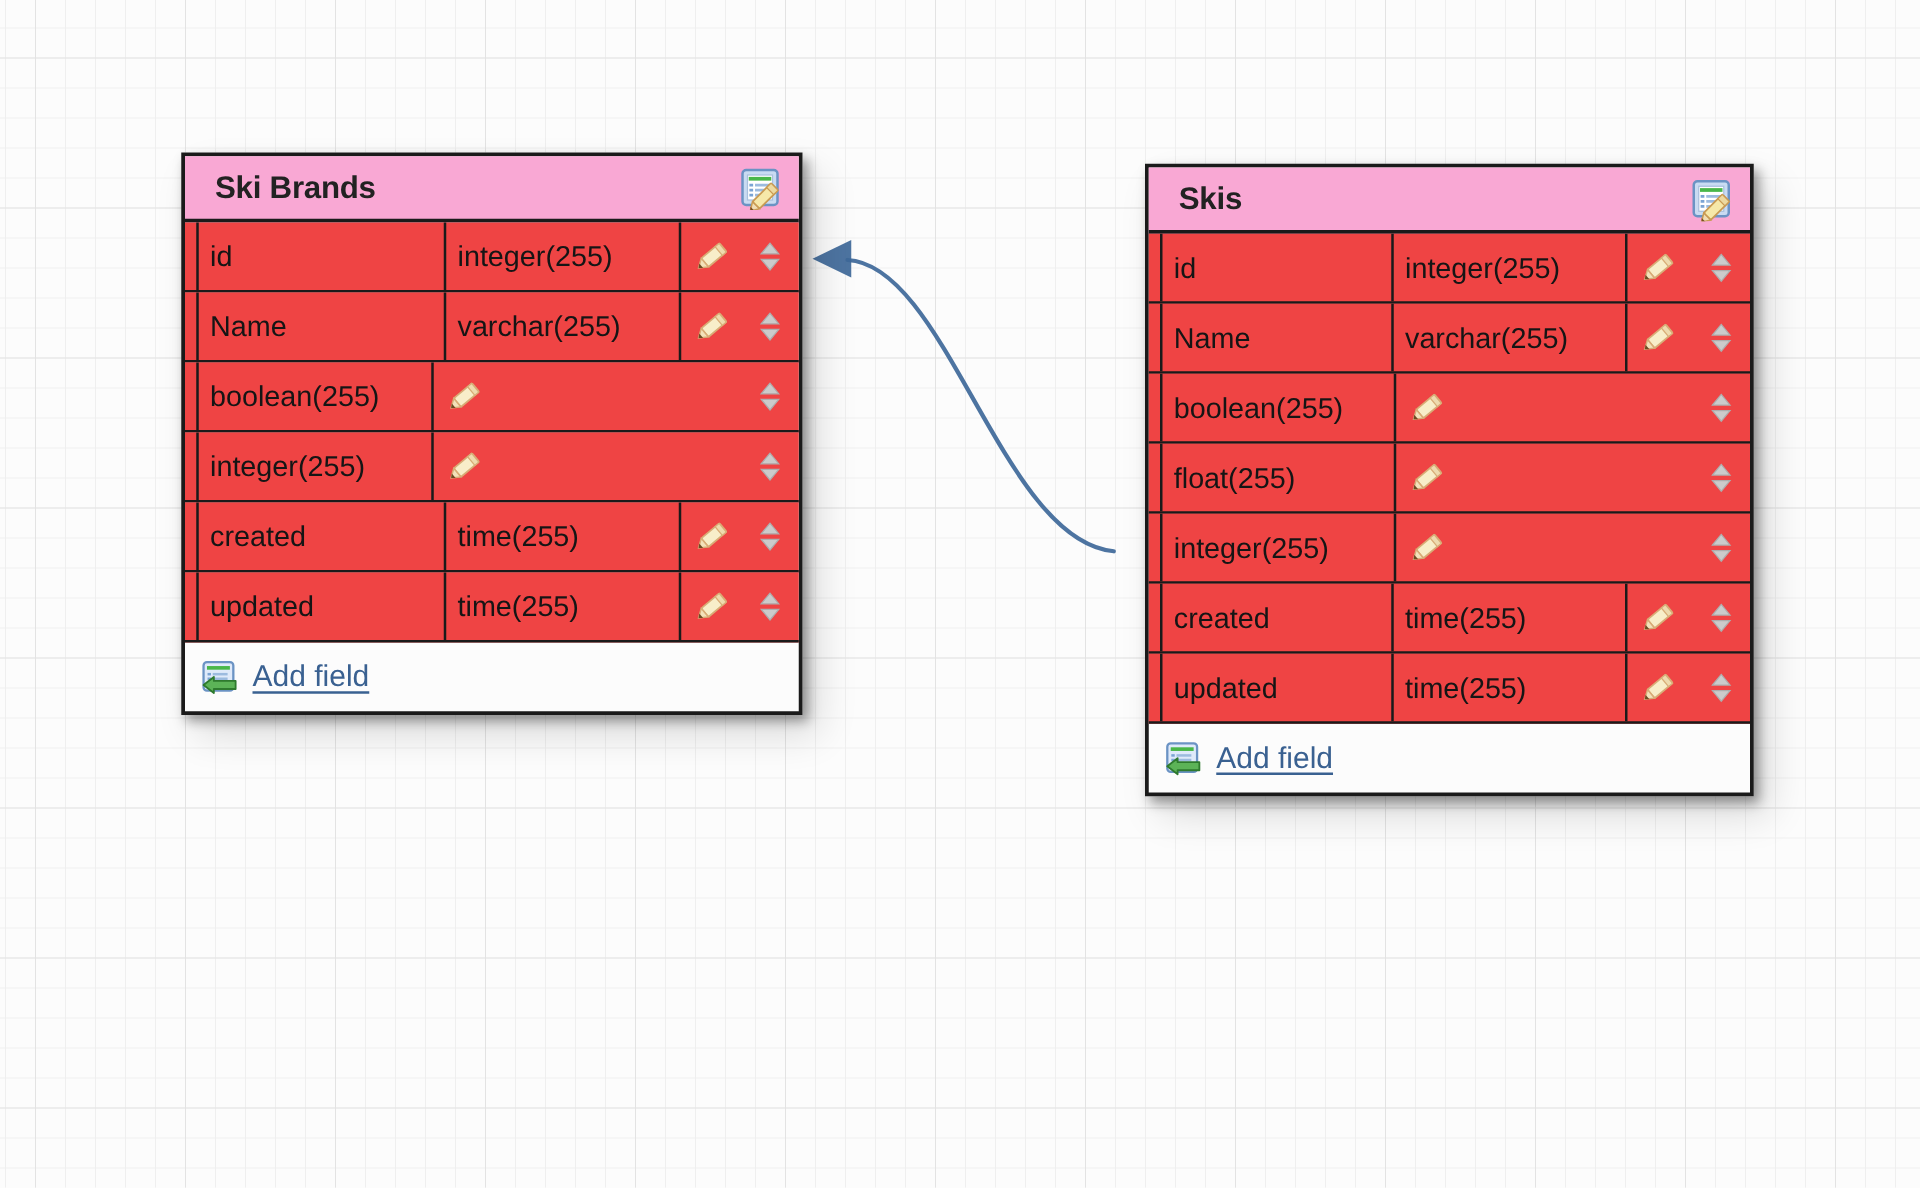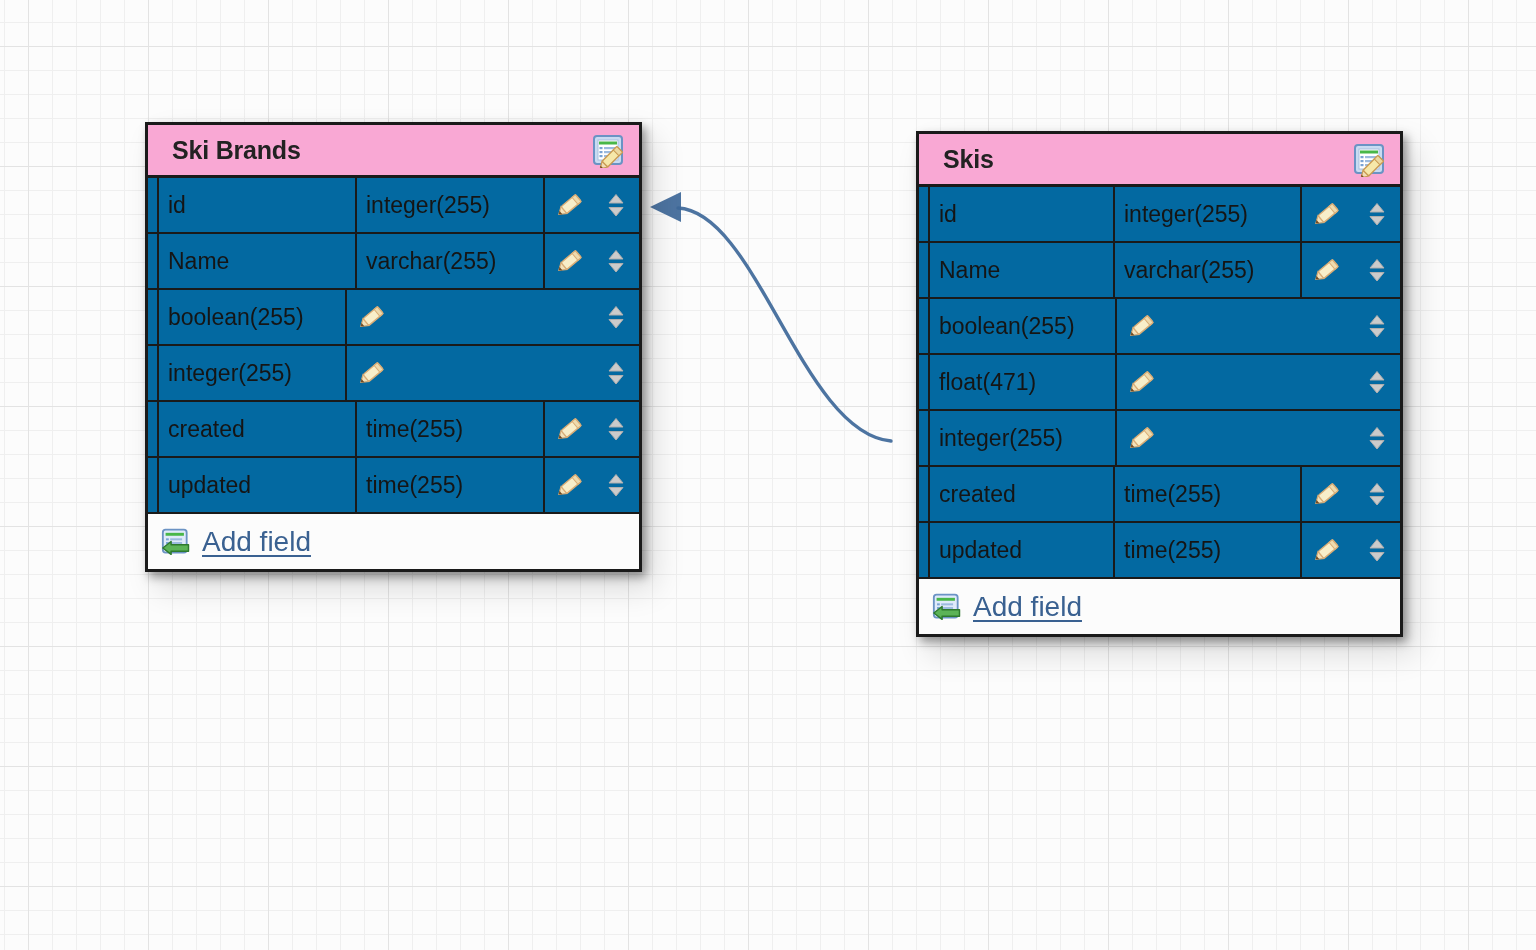--- a/index.html
+++ b/index.html
@@ -24,32 +24,32 @@
     box-sizing:border-box;
   }
   .t1{left:145px;top:122px;width:497px;}
   .t2{left:916px;top:131px;width:487px;}
   .hdr{
     height:50px;background:#f9a8d4;border-bottom:3px solid #1a1a1a;
     display:flex;align-items:center;justify-content:space-between;
     padding:0 12px 0 24px;
   }
   .hdr-title{font-size:25px;font-weight:600;color:#222;letter-spacing:-.2px;}
-  .frow{display:flex;height:56px;border-bottom:2px solid #1a1a1a;background:#0369a1;box-sizing:border-box;}
+  .frow{display:flex;height:56px;border-bottom:2px solid #1a1a1a;background:#ef4444;box-sizing:border-box;}
   .cell{box-sizing:border-box;display:flex;align-items:center;}
   .c-handle{width:11px;border-right:2px solid #1a1a1a;}
   .c-name,.c-type{padding-left:9px;border-right:2px solid #1a1a1a;font-size:23px;color:#151515;white-space:nowrap;overflow:hidden;}
   .t1 .c-name{width:198px;}
   .t1 .c-type{width:188px;}
   .t2 .c-name{width:185px;}
   .t2 .c-type{width:187px;}
   .c-actions{flex:1;justify-content:space-between;padding:0 14px 0 10px;}
   .ftr{height:55px;display:flex;align-items:center;padding-left:13px;gap:8px;}
   .addlink{
-    font-size:28px;color:#3a6191;text-decoration:underline;
+    font-size:24px;color:#3a6191;text-decoration:underline;
     text-decoration-thickness:2px;text-underline-offset:4px;cursor:pointer;
   }
   .icon{display:block;}
 </style>
 </head>
 <body>
 
 <svg width="0" height="0" style="position:absolute">
   <defs>
     <g id="pencil">
@@ -233,21 +233,21 @@
       <svg class="icon" width="30" height="26" viewBox="0 0 30 26">
           <use href="#pencil"></use>
         </svg>
       <svg class="icon" width="18" height="26" viewBox="0 0 18 26">
           <use href="#sortarrows"></use>
         </svg>
     </div>
   </div>
   <div class="frow">
     <div class="cell c-handle"></div>
-    <div class="cell c-type">float(471)</div>
+    <div class="cell c-type">float(255)</div>
     <div class="cell c-actions">
       <svg class="icon" width="30" height="26" viewBox="0 0 30 26">
           <use href="#pencil"></use>
         </svg>
       <svg class="icon" width="18" height="26" viewBox="0 0 18 26">
           <use href="#sortarrows"></use>
         </svg>
     </div>
   </div>
   <div class="frow">

